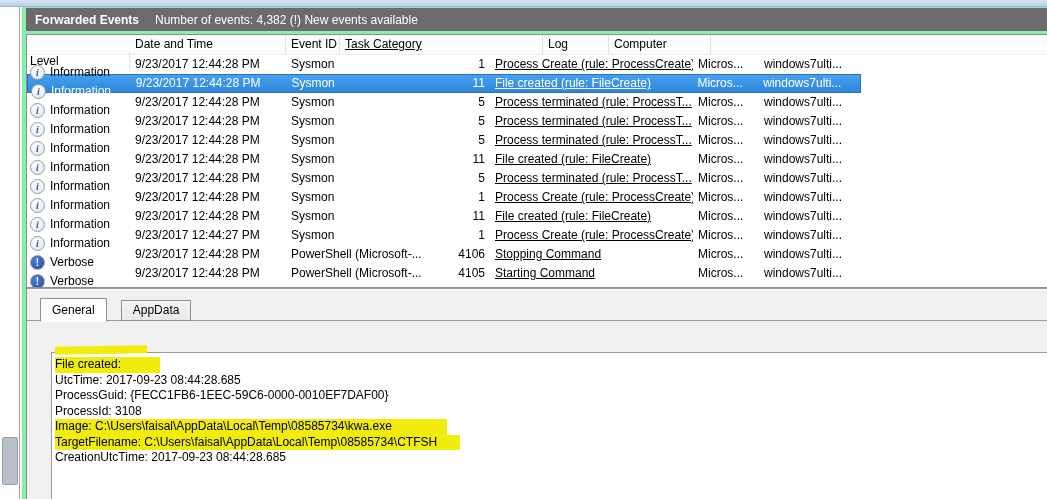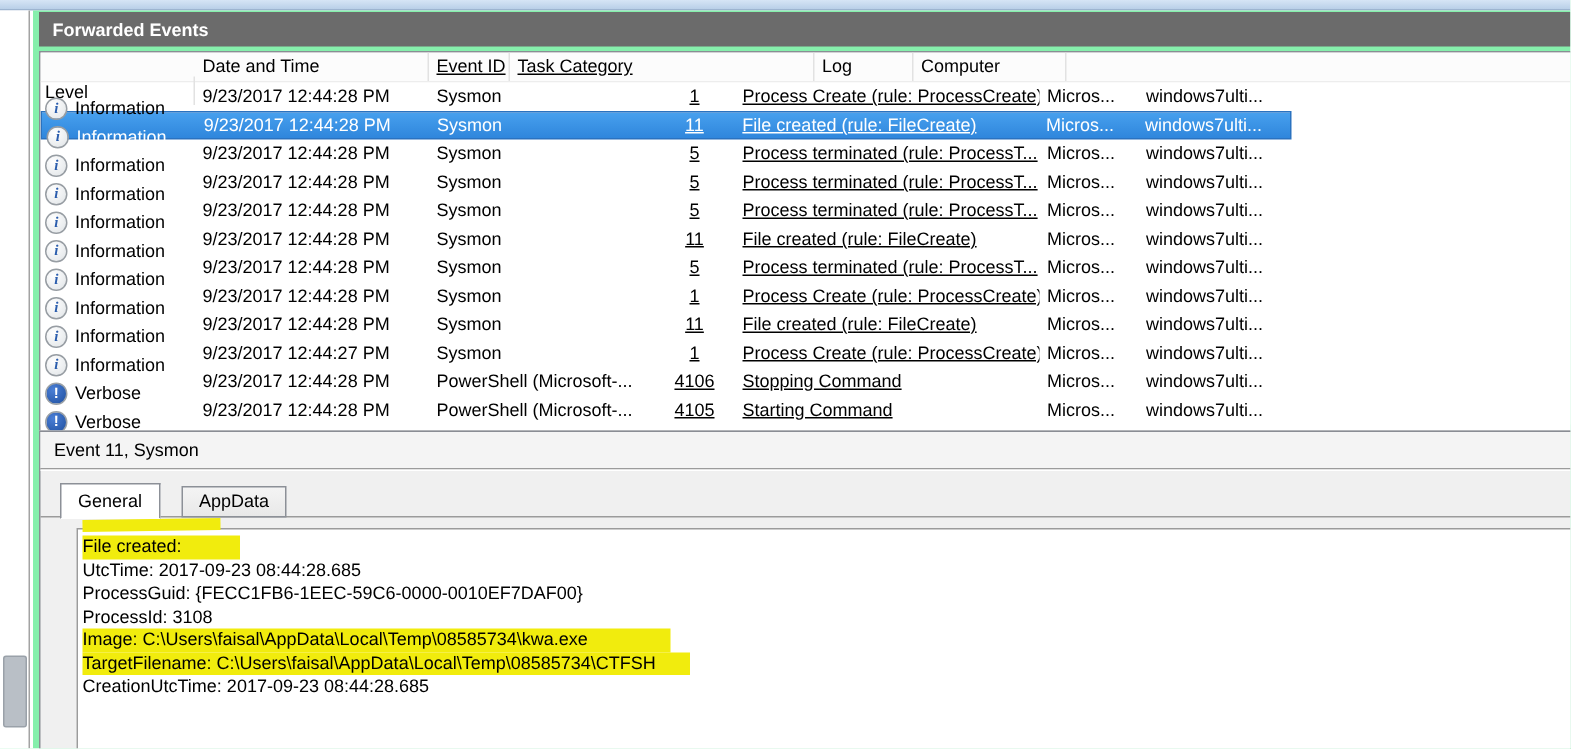--- a/index.html
+++ b/index.html
@@ -27,21 +27,21 @@
   .thead{display:flex;height:19px;background:#fcfcfc;border-bottom:1px solid #ededed;}
   .th{box-sizing:border-box;height:19px;line-height:18px;padding:0 5px;border-right:1px solid #e2e2e2;
       white-space:nowrap;overflow:hidden;}
   .tbody{background:#fff;}
   .row{display:flex;height:19px;align-items:center;width:834px;box-sizing:border-box;}
   .row.selected{background:linear-gradient(#47a0ee,#2f86dc);color:#fff;border:1px solid #2a72c0;}
   .cell{box-sizing:border-box;height:19px;line-height:19px;padding:0 5px;white-space:nowrap;overflow:hidden;}
   .c-level{width:103px;display:flex;align-items:center;padding-left:3px;margin-top:16px;}
   .c-date{width:156px;}
   .c-source{width:150px;}
-  .c-id{width:54px;text-align:center;text-decoration:underline;}
+  .c-id{width:54px;text-align:right;}
   .c-task{width:203px;text-decoration:underline;}
   .c-log{width:66px;}
   .c-comp{width:102px;}
   .th.c-fill{flex:1;border-right:none;}
 
   .lvl-icon{width:13px;height:13px;border-radius:50%;flex:none;margin-right:5px;
             display:inline-flex;align-items:center;justify-content:center;
             font-family:"Liberation Serif",serif;font-size:10px;font-weight:bold;line-height:1;}
   .information-icon{background:radial-gradient(circle at 35% 30%,#ffffff,#dfe3e6);border:1px solid #979da3;
                     color:#2b5dad;font-style:italic;}
@@ -71,20 +71,21 @@
 <div class="screen">
   <div class="top-strip"></div>
 
   <div class="sidebar">
     <div class="sidebar-thumb"></div>
   </div>
 
   <div class="main">
     <div class="titlebar">
       <span class="t-bold">Forwarded Events</span>
+      <span>Number of events: 4,382 (!) New events available</span>
     </div>
 
     <div class="table-wrap">
       <div class="thead">
           <div class="th c-level">Level</div>
           <div class="th c-date">Date and Time</div>
           <div class="th c-id">Event ID</div>
           <div class="th c-task">Task Category</div>
           <div class="th c-log">Log</div>
           <div class="th c-comp">Computer</div>
@@ -232,21 +233,20 @@
             <div class="cell c-source">PowerShell (Microsoft-...</div>
             <div class="cell c-id">4105</div>
             <div class="cell c-task">Starting Command</div>
             <div class="cell c-log">Micros...</div>
             <div class="cell c-comp">windows7ulti...</div>
           </div>
         </div>
     </div>
 
     <div class="preview">
-      <div class="preview-title">Event 11, Sysmon</div>
       <div class="preview-rule"></div>
       <div class="tabs">
           <div class="tab active">General</div>
           <div class="tab">AppData</div>
         </div>
       <div class="content-box">
         <div class="smudge"></div>
         <div id="detail-lines">
             <div class="line"><span class="hl" style="min-width: 105px;">File created:</span></div>
             <div class="line">UtcTime: 2017-09-23 08:44:28.685</div>

